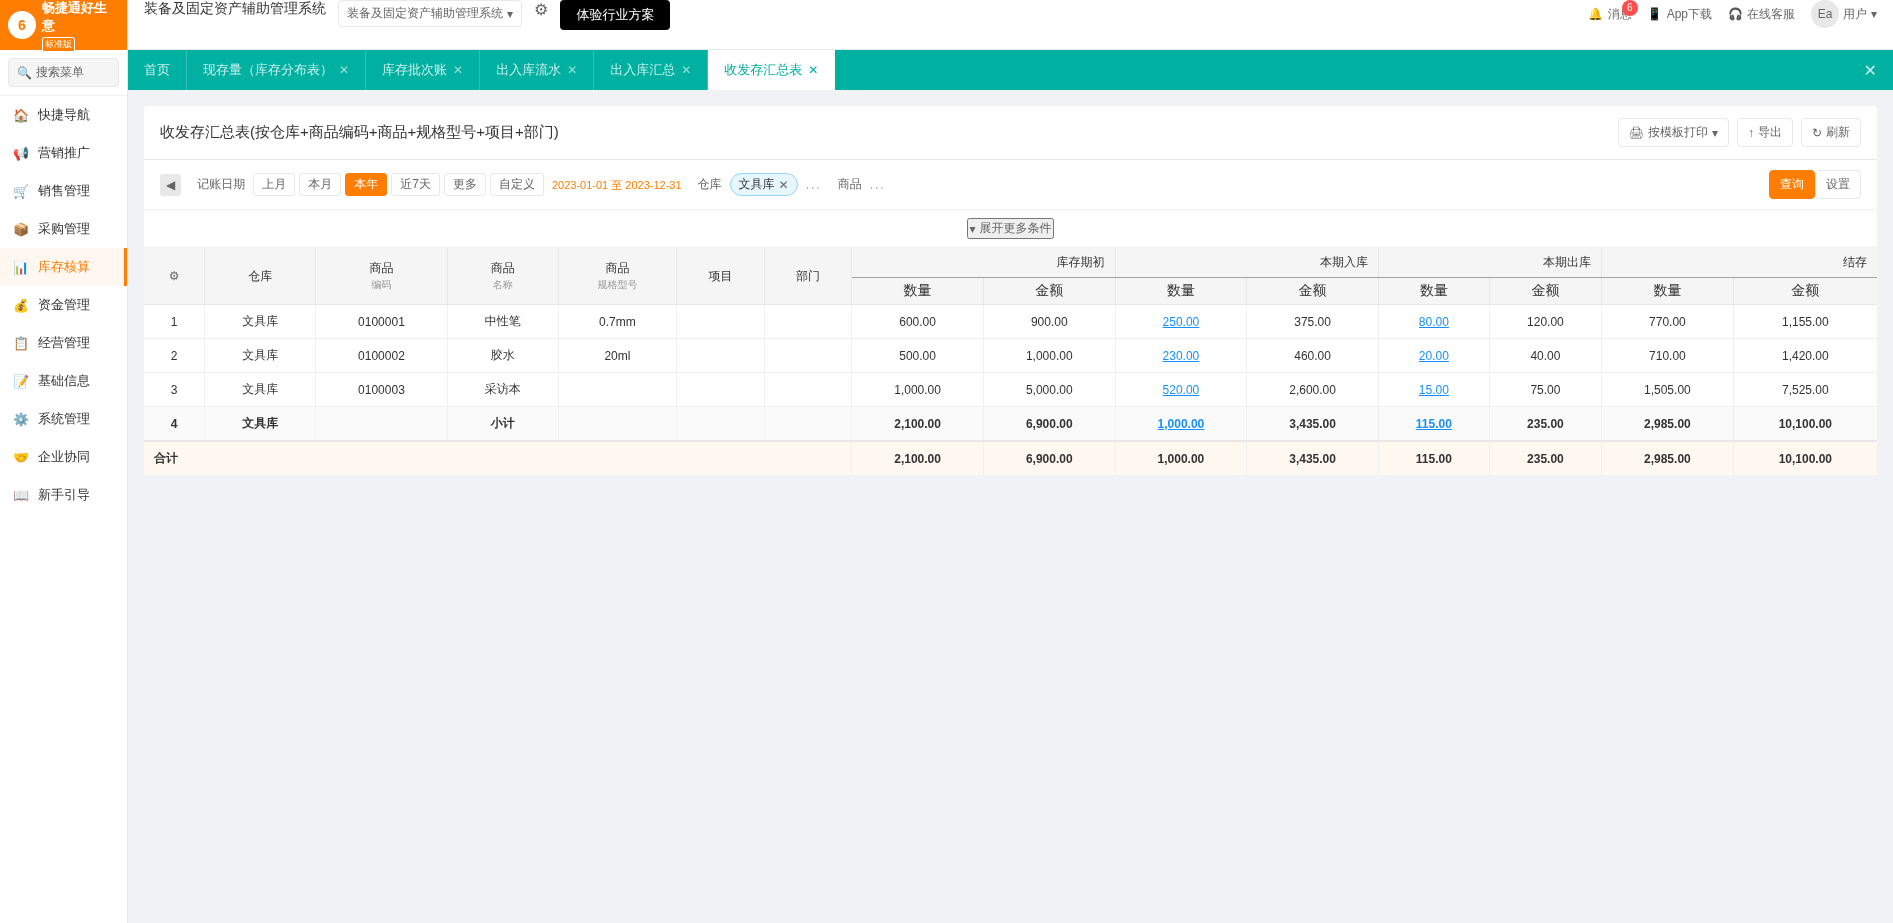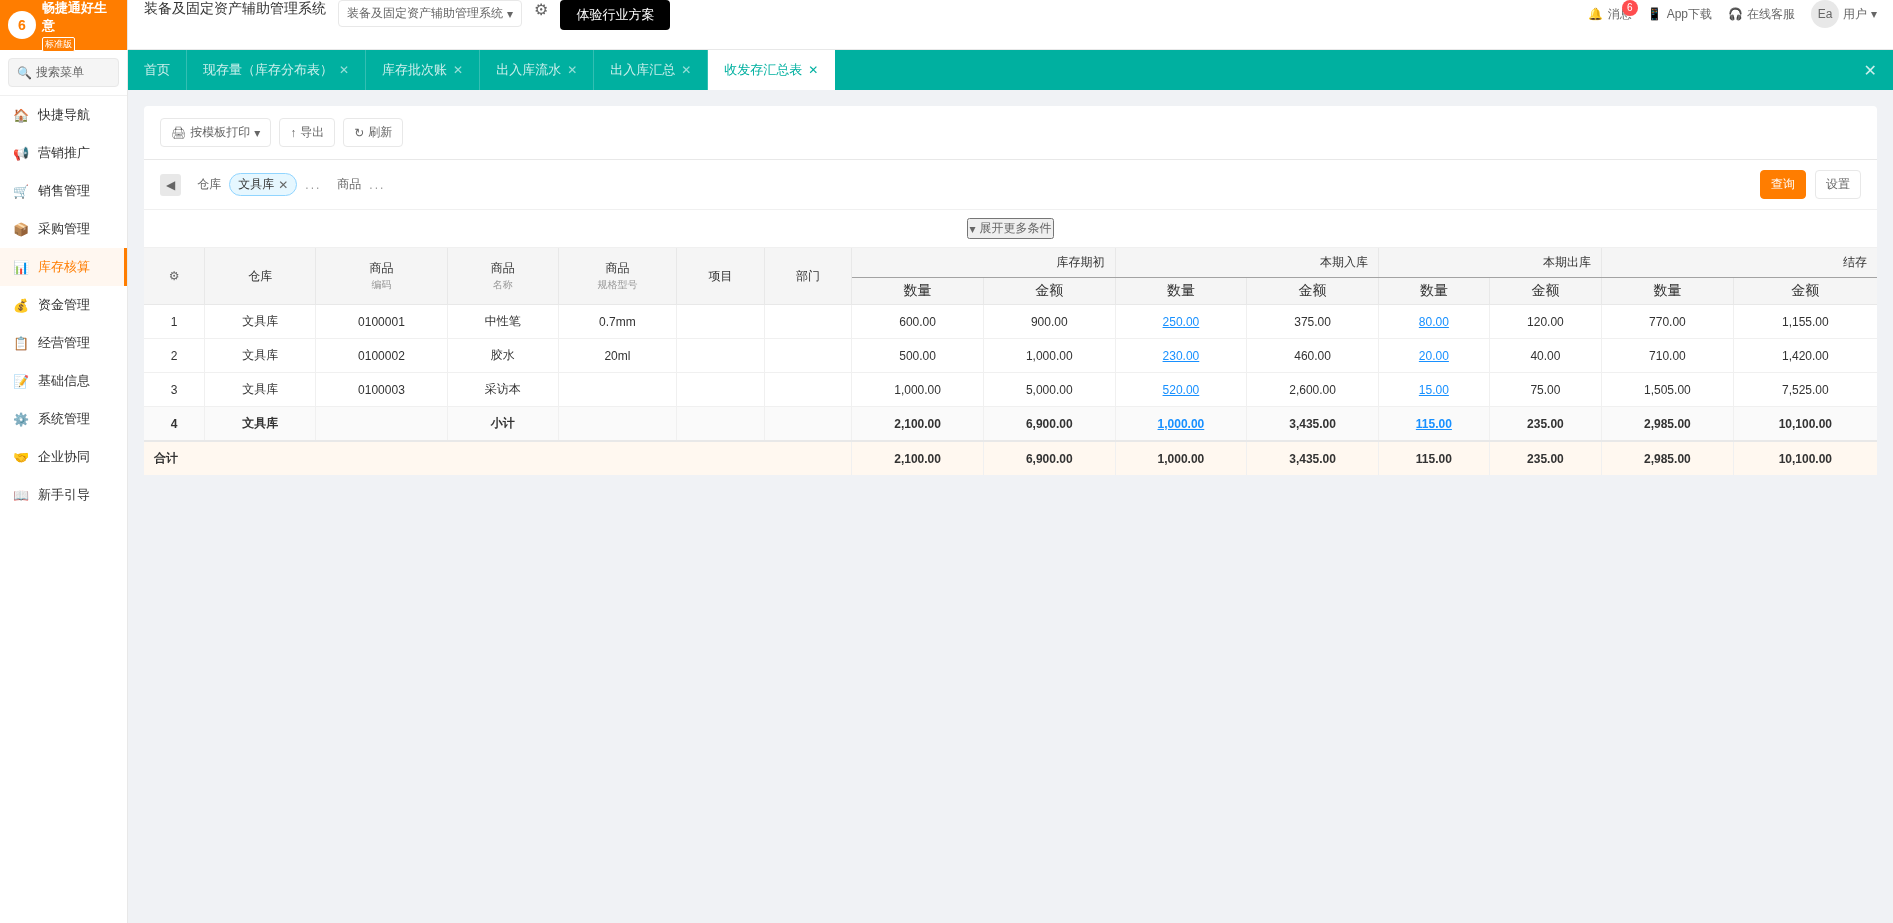--- a/index.html
+++ b/index.html
@@ -220,56 +220,71 @@
     <div class="tab active">
       <span>收发存汇总表</span>
       <span class="close-icon">✕</span>
     </div>
     <div class="tab-close-main">✕</div>
   </div>
 
   <div class="content">
 
     <div class="page-header">
+      <h2 class="page-title">收发存汇总表(按仓库+商品编码+商品+规格型号+项目+部门)</h2>
       <div class="page-actions">
         <button class="action-btn">
           <span>🖨</span>
           <span>按模板打印</span>
           <span>▾</span>
         </button>
         <button class="action-btn">
           <span>↑</span>
           <span>导出</span>
         </button>
         <button class="action-btn">
           <span>↻</span>
           <span>刷新</span>
         </button>
       </div>
     </div>
 
     <div class="filter-bar">
       <button class="arrow-btn">◀</button>
 
+      <div class="filter-section">
+        <span class="filter-label">记账日期</span>
+        <div class="filter-buttons">
+          <button class="filter-btn">上月</button>
+          <button class="filter-btn">本月</button>
+          <button class="filter-btn active">本年</button>
+          <button class="filter-btn">近7天</button>
+          <button class="filter-btn">更多</button>
+          <button class="filter-btn">自定义</button>
+        </div>
+        <div>
+          <div class="filter-date">2023-01-01 至 2023-12-31</div>
+        </div>
+      </div>
 
       <div class="filter-section">
         <span class="filter-label">仓库</span>
         <div class="warehouse-tag">
           <span>文具库</span>
           <span class="remove">✕</span>
         </div>
         <span class="filter-dots">...</span>
       </div>
 
       <div class="filter-section">
         <span class="filter-label">商品</span>
         <span class="filter-dots">...</span>
       </div>
 
-      <div style="margin-left:auto;display:flex;gap:9px;">
+      <div style="margin-left:auto;display:flex;gap:0;">
         <button class="action-btn primary">查询</button>
         <button class="action-btn">设置</button>
       </div>
     </div>
 
     <div class="expand-bar">
       <button class="expand-btn">
         <span>▾</span>
         <span>展开更多条件</span>
       </button>

